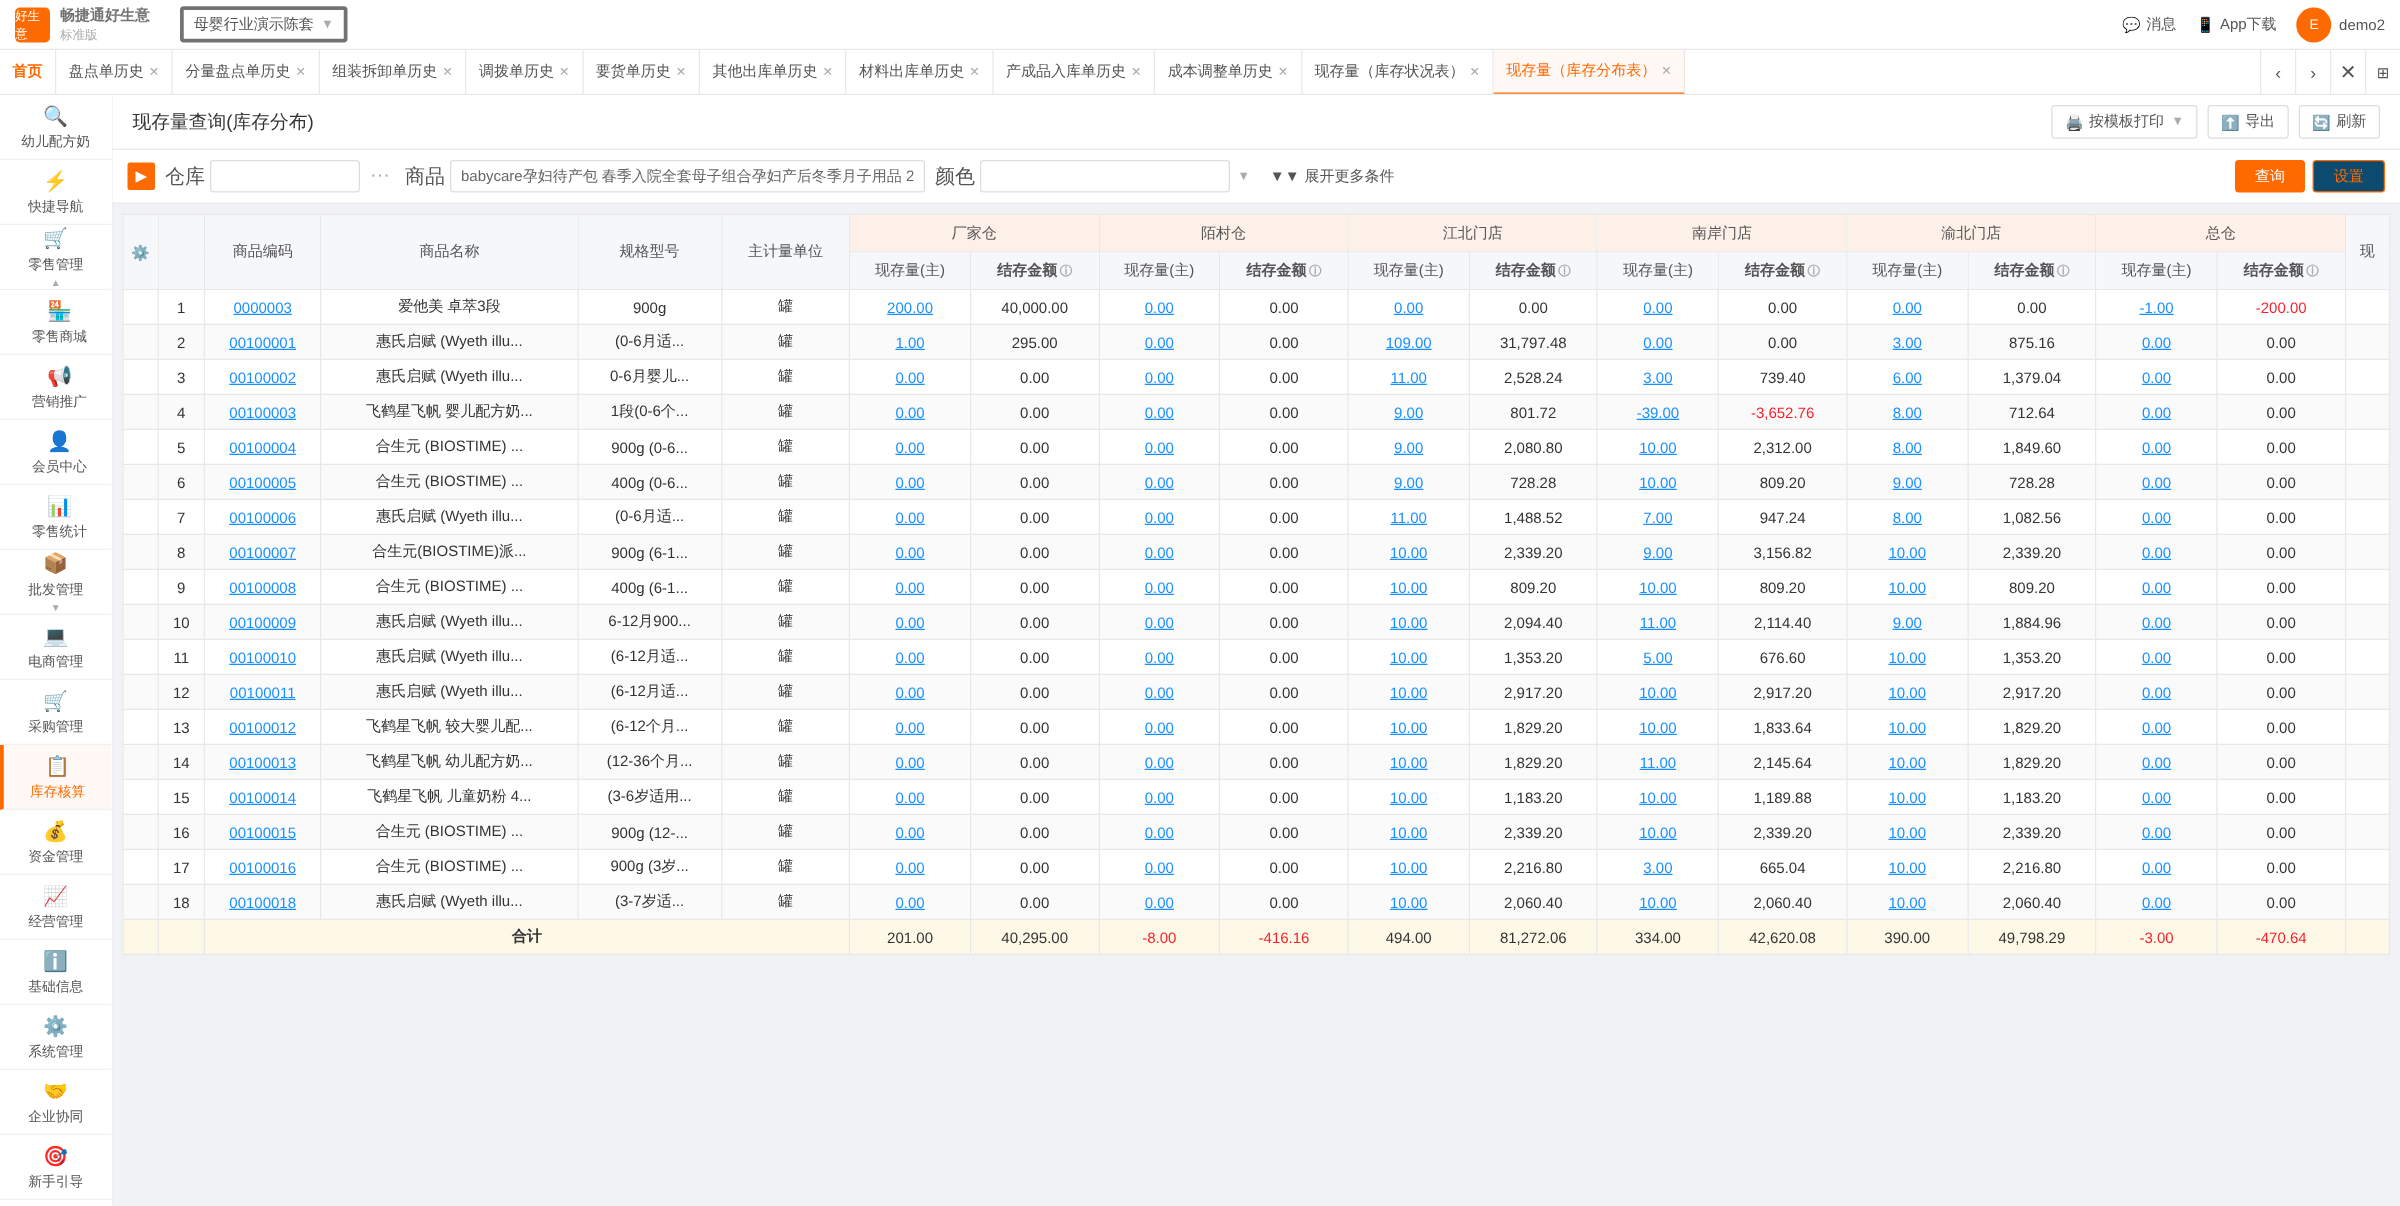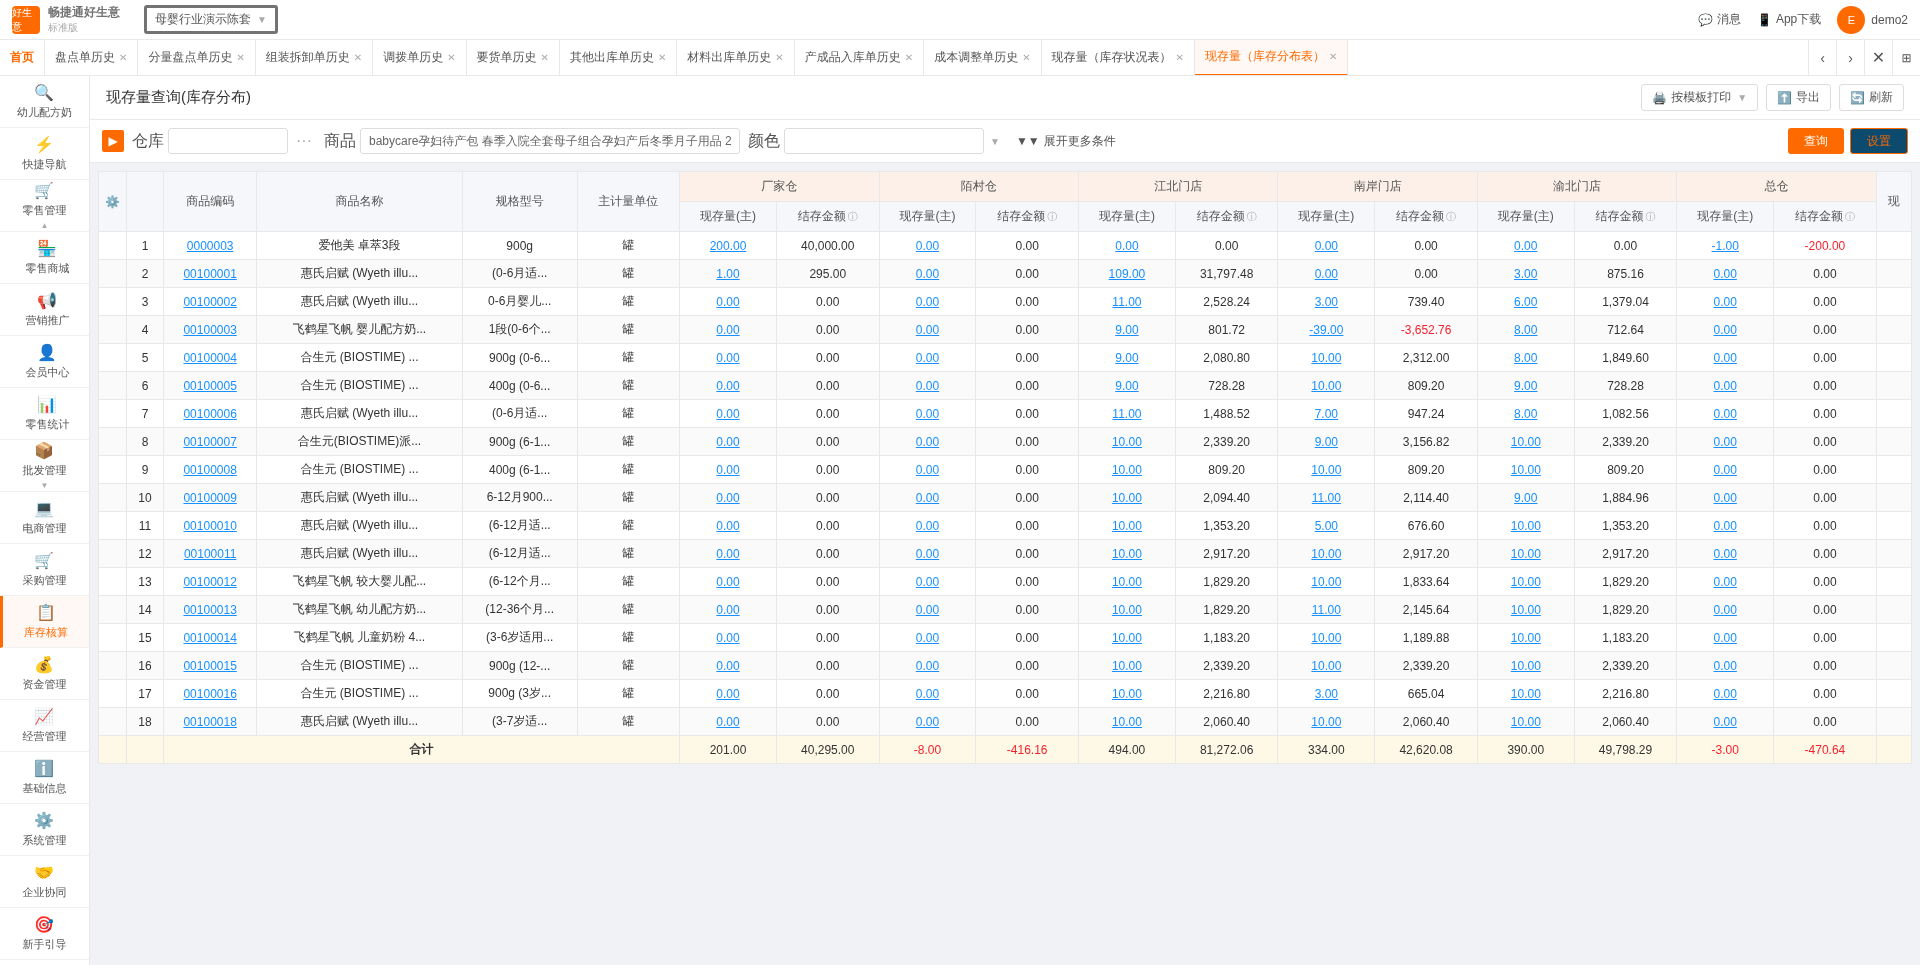--- a/index.html
+++ b/index.html
@@ -96,21 +96,21 @@
       text-align: center; color: #333; white-space: nowrap;
     }
     .data-table tr:nth-child(even) td { background: #fafafa; }
     .data-table td.num { color: #333; }
     .data-table td.neg { color: #f5222d; }
     .data-table td.link { color: #1890ff; cursor: pointer; text-decoration: underline; }
     .data-table .col-group-header { background: #fdf0e8; }
     .total-row td { background: #fef9e7 !important; font-weight: 500; }
     .data-table td:first-child, .data-table th:first-child { text-align: center; }
     .gear-cell { width: 28px; }
-    .th-info { display: inline-flex; align-items: center; gap: 2px; }
+    .th-info { display: inline-flex; align-items: center; gap: 2px; font-weight: bold; }
     .info-icon { color: #aaa; font-size: 10px; cursor: pointer; }
 
     
     ::-webkit-scrollbar { width: 6px; height: 6px; }
     ::-webkit-scrollbar-thumb { background: #ccc; border-radius: 3px; }
     ::-webkit-scrollbar-track { background: #f0f0f0; }
 
     .dropdown-arrow { color: #aaa; font-size: 10px; margin-left: 2px; }
   </style>
 </head>

